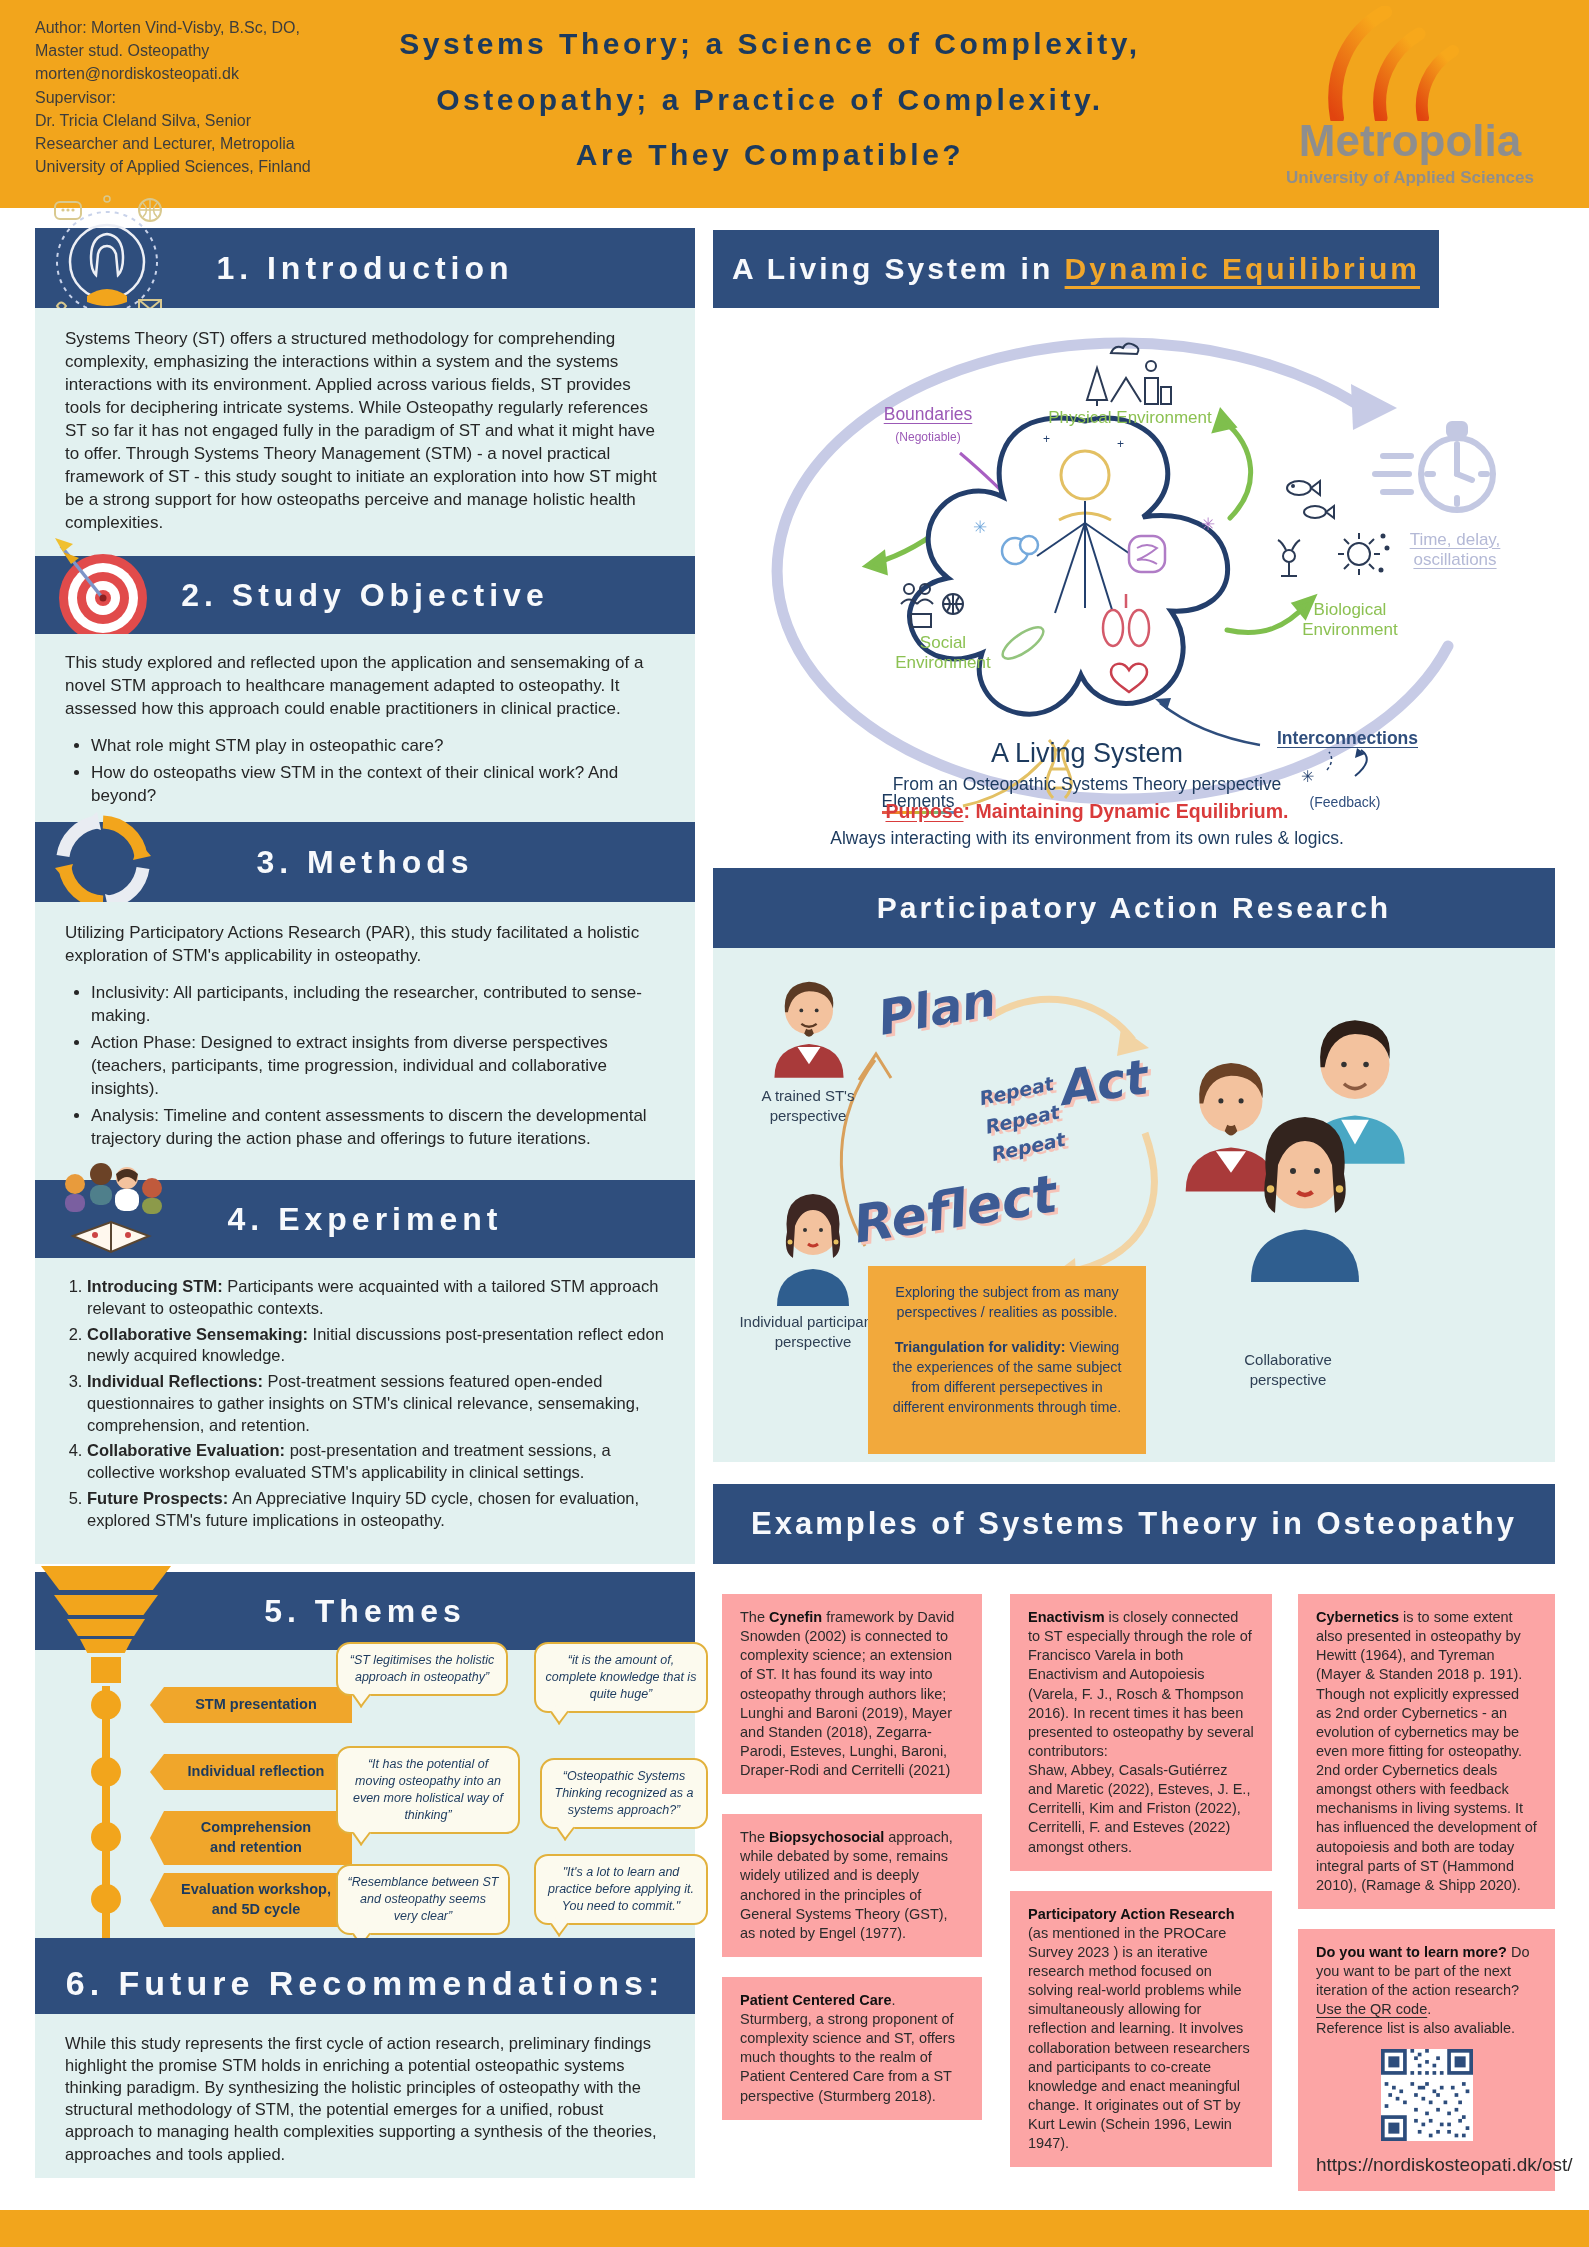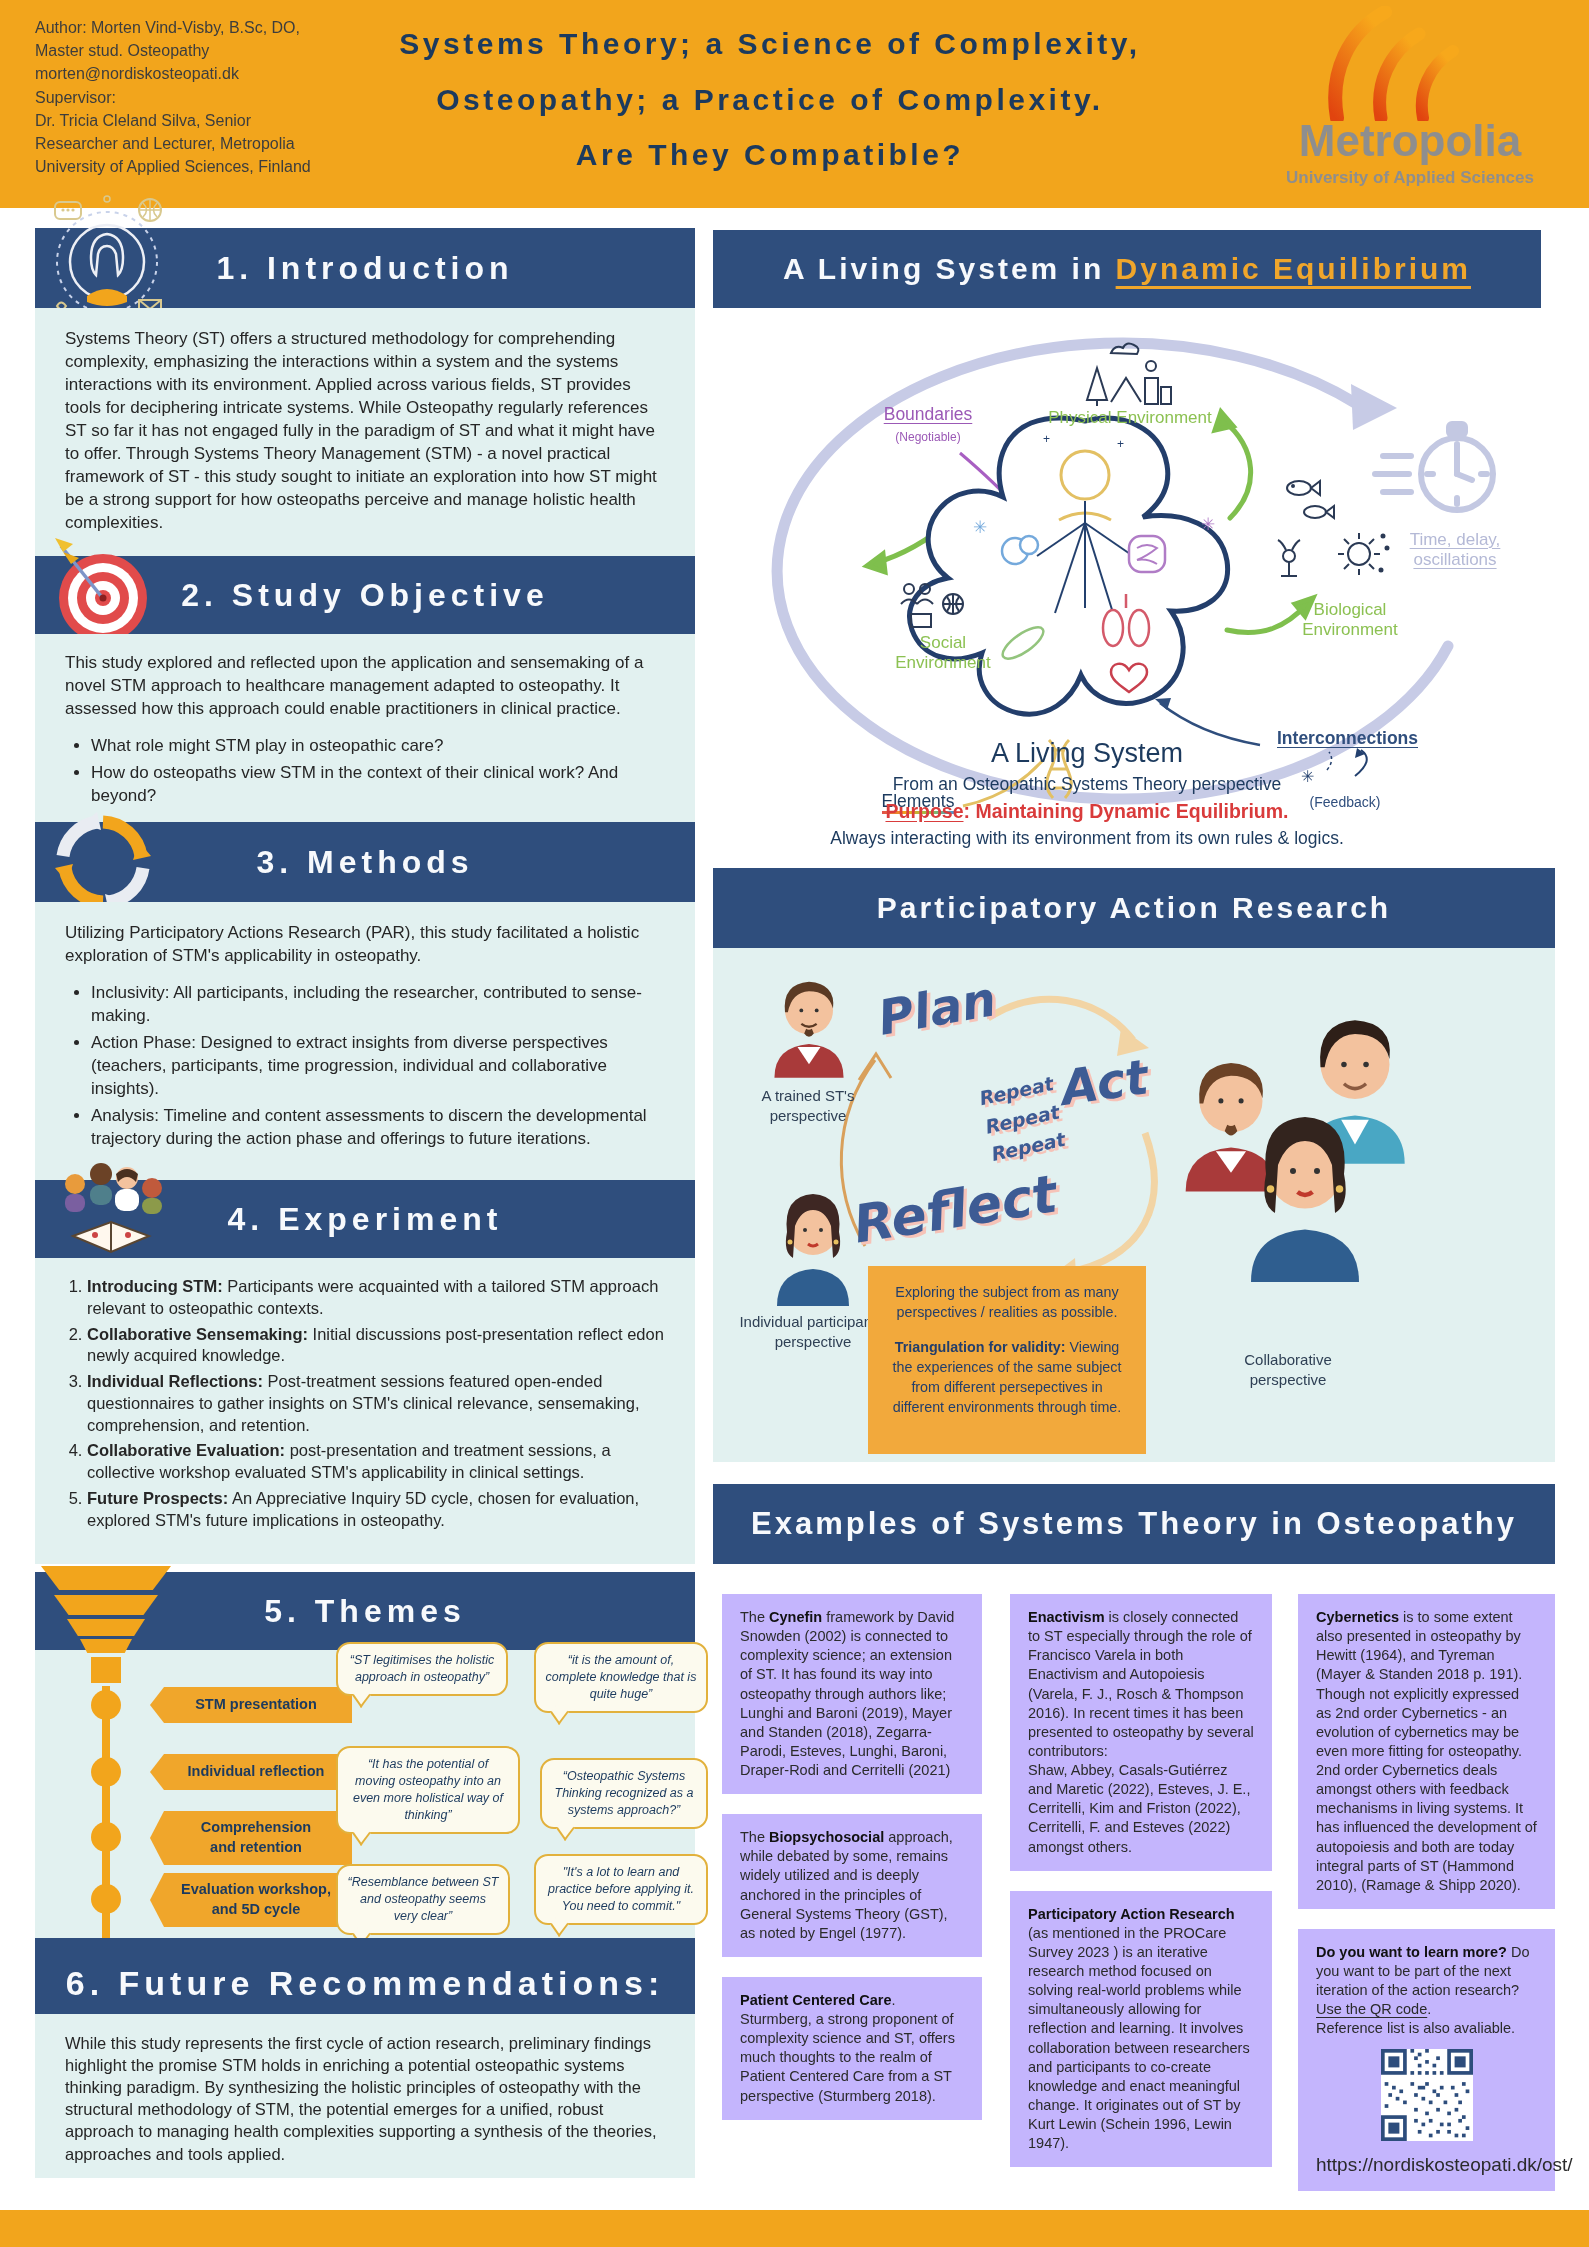--- a/index.html
+++ b/index.html
@@ -54,21 +54,21 @@
 
   
   .script{font-family:"DejaVu Sans",sans-serif;font-style:italic;font-weight:bold;color:#3D5B94;
           text-shadow:3px 3px 0 #F6C3B8;}
   .avcap{position:absolute;text-align:center;font-size:15px;color:#2F4055;line-height:1.3;}
   .obox{position:absolute;left:155px;top:318px;width:278px;height:188px;background:#F2A93C;color:#233E6B;
         font-size:14.3px;line-height:1.42;text-align:center;padding:16px 18px;box-sizing:border-box;}
 
   
   .col{position:absolute;top:1594px;display:flex;flex-direction:column;gap:20px;}
-  .card{background:#c4b5fd;padding:14px 18px;font-size:14.5px;line-height:1.32;color:#2b2b2b;}
+  .card{background:#fca5a5;padding:14px 18px;font-size:14.5px;line-height:1.32;color:#2b2b2b;}
   .card b{color:#111;}
   .qrurl{font-size:19px;text-align:center;margin-top:6px;}
 
   .footer{position:absolute;left:0;top:2210px;width:1589px;height:37px;background:#F2A51C;}
 </style>
 </head>
 <body>
 
 <div class="poster">
 
@@ -227,21 +227,21 @@
     <div class="qb" style="left:499px;top:204px;width:152px">"It's a lot to learn and practice before applying it. You need to commit."</div>
   </div>
 
   <div class="bar" style="left:35px;top:1938px;width:660px;height:90px">
     <span class="t" style="font-size:34px">6. Future Recommendations:</span>
   </div>
   <div class="panel" style="left:35px;top:2014px;width:660px;height:164px;padding:18px 30px;box-sizing:border-box;font-size:16.5px;line-height:1.34">
     <span>While this study represents the first cycle of action research, preliminary findings highlight the promise STM holds in enriching a potential osteopathic systems thinking paradigm. By synthesizing the holistic principles of osteopathy with the structural methodology of STM, the potential emerges for a unified, robust approach to managing health complexities supporting a synthesis of the theories, approaches and tools applied.</span>
   </div>
 
-  <div class="bar" style="left:713px;top:230px;width:828px;height:78px">
+  <div class="bar" style="left:713px;top:230px;width:726px;height:78px">
     <span class="t2"><span>A Living System in </span><span style="color:#F0A62B;text-decoration:underline;text-underline-offset:7px;text-decoration-thickness:3px">Dynamic Equilibrium</span></span>
   </div>
 
   <div class="diagram">
     <svg width="840" height="560" viewBox="0 0 840 560" style="position:absolute;left:0;top:0">
 
       <path d="M 642 96 A 345 228 0 1 0 733 338" fill="none" stroke="#C7CBE6" stroke-width="11" stroke-linecap="round"></path>
       <polygon points="636,76 682,100 638,122" fill="#C7CBE6"></polygon>
 
       <g stroke="#C3C8E2" fill="none" stroke-width="6" stroke-linecap="round">

